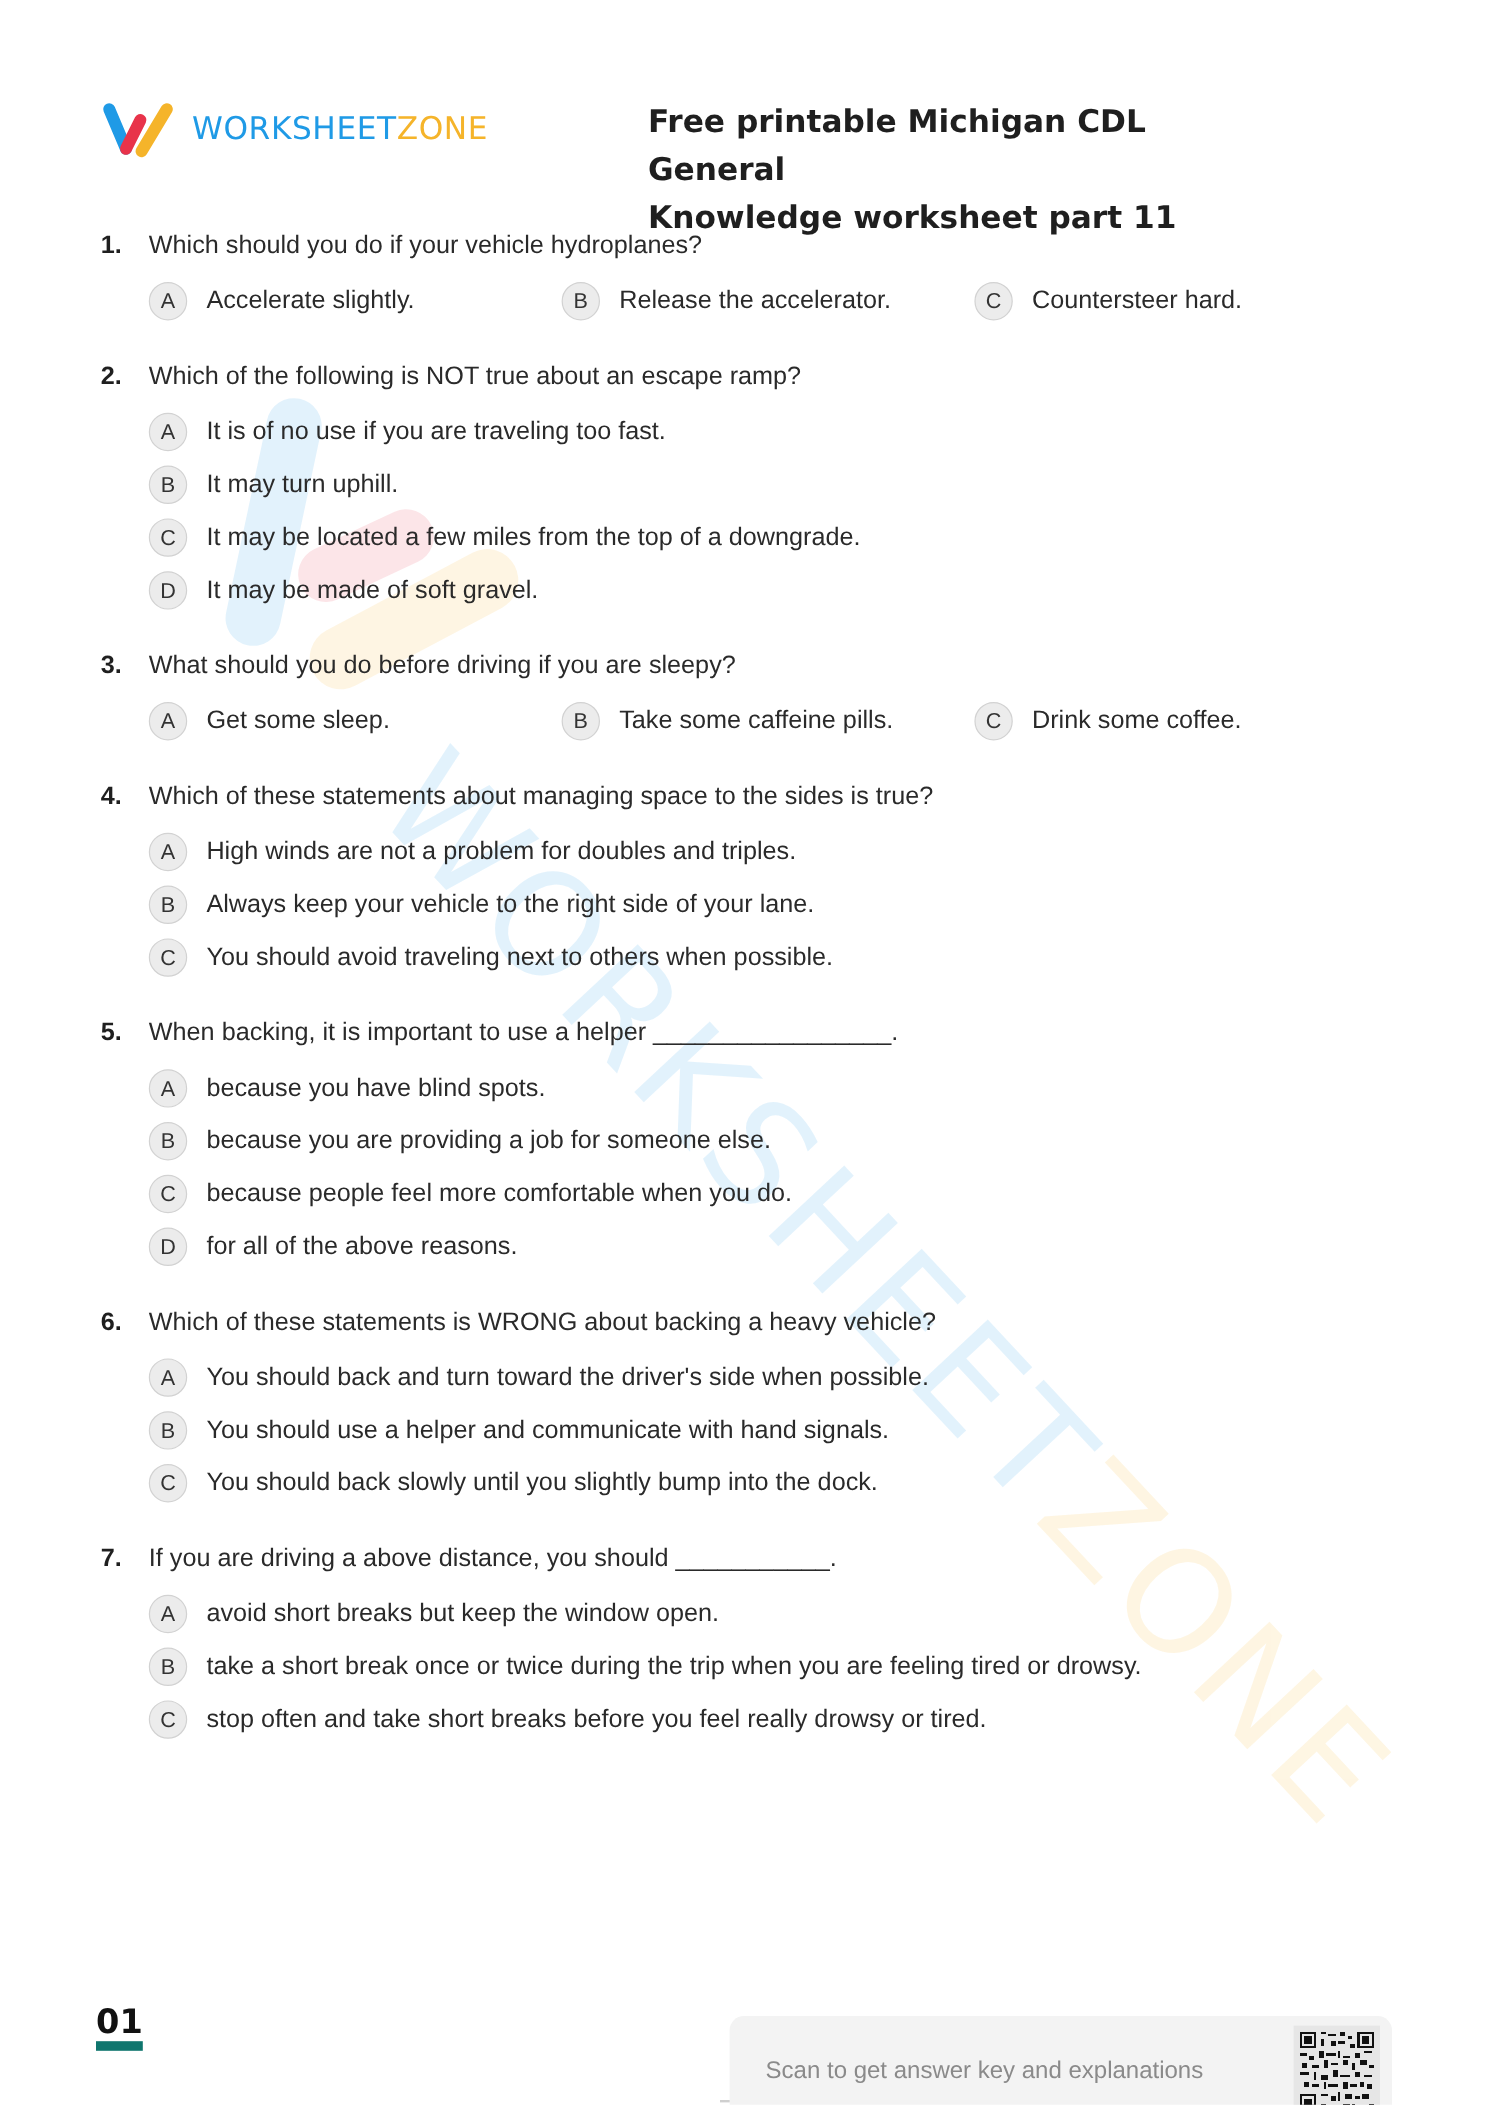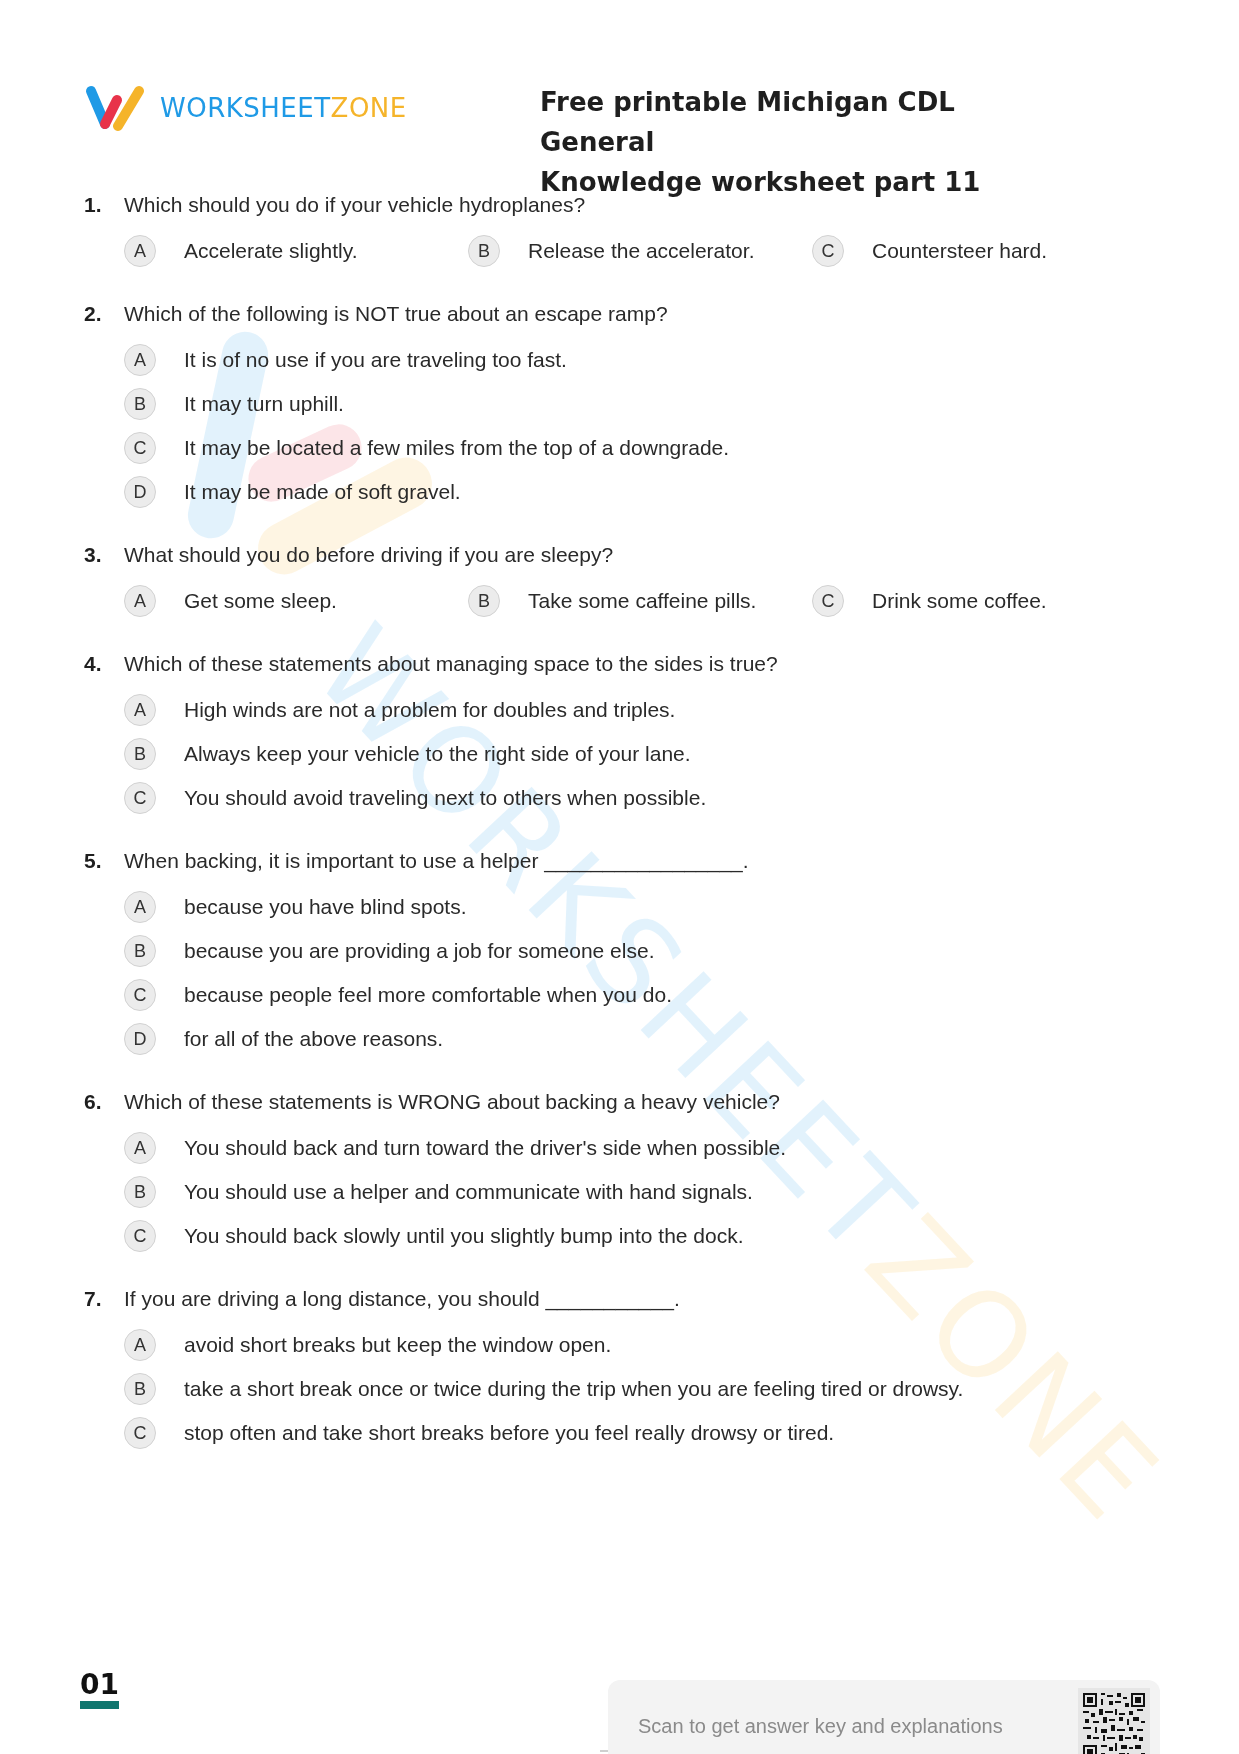--- a/index.html
+++ b/index.html
@@ -35,21 +35,21 @@
     .options-row { display: flex; align-items: center; height: 44px; padding-left: 40px; }
     .options-row .opt { display: flex; align-items: center; }
     .options-row .opt.o0 { width: 344px; }
     .options-row .opt.o1 { width: 344px; }
     .letter {
       width: 32px; height: 32px; border-radius: 50%;
       background: #ececec; border: 1px solid #d2d2d2;
       display: flex; align-items: center; justify-content: center;
       font-size: 18px; color: #333; flex-shrink: 0;
     }
-    .opt-text { margin-left: 28px; font-size: 21px; color: #2a2a2a; white-space: nowrap; }
+    .opt-text { margin-left: 16px; font-size: 21px; color: #2a2a2a; white-space: nowrap; }
 
     .page-num { position: absolute; left: 80px; top: 1670px; font-family: "DejaVu Sans", sans-serif;
       font-weight: bold; font-size: 28px; color: #111; border-bottom: 8px solid #0f766e; line-height: 30px; padding-bottom: 1px; z-index: 1; }
     .scan-box { position: absolute; left: 608px; top: 1680px; width: 552px; height: 92px;
       background: #f3f3f3; border-radius: 12px; display: flex; align-items: center; z-index: 1; justify-content: center; }
     .scan-text { margin-left: 30px; font-size: 20px; color: #8a8a8a; flex: 1; }
     .qr { width: 72px; height: 76px; margin-right: 10px; background: #e6e6e6; display: flex; align-items: center; justify-content: center; }
     .bottom-rule { position: absolute; left: 600px; top: 1750px; width: 38px; height: 2px; background: #cfcfcf; }
   </style>
 </head>
@@ -213,21 +213,21 @@
       <div class="opt">
           <span class="letter">C</span>
           <span class="opt-text">You should back slowly until you slightly bump into the dock.</span>
         </div>
     </div>
   </div>
 
   <div class="question">
     <div class="q-line">
       <span class="q-num">7.</span>
-      <span class="q-text">If you are driving a long distance, you should ___________.</span>
+      <span class="q-text">If you are driving a above distance, you should ___________.</span>
     </div>
     <div class="options-stack">
       <div class="opt">
           <span class="letter">A</span>
           <span class="opt-text">avoid short breaks but keep the window open.</span>
         </div>
       <div class="opt">
           <span class="letter">B</span>
           <span class="opt-text">take a short break once or twice during the trip when you are feeling tired or drowsy.</span>
         </div>

